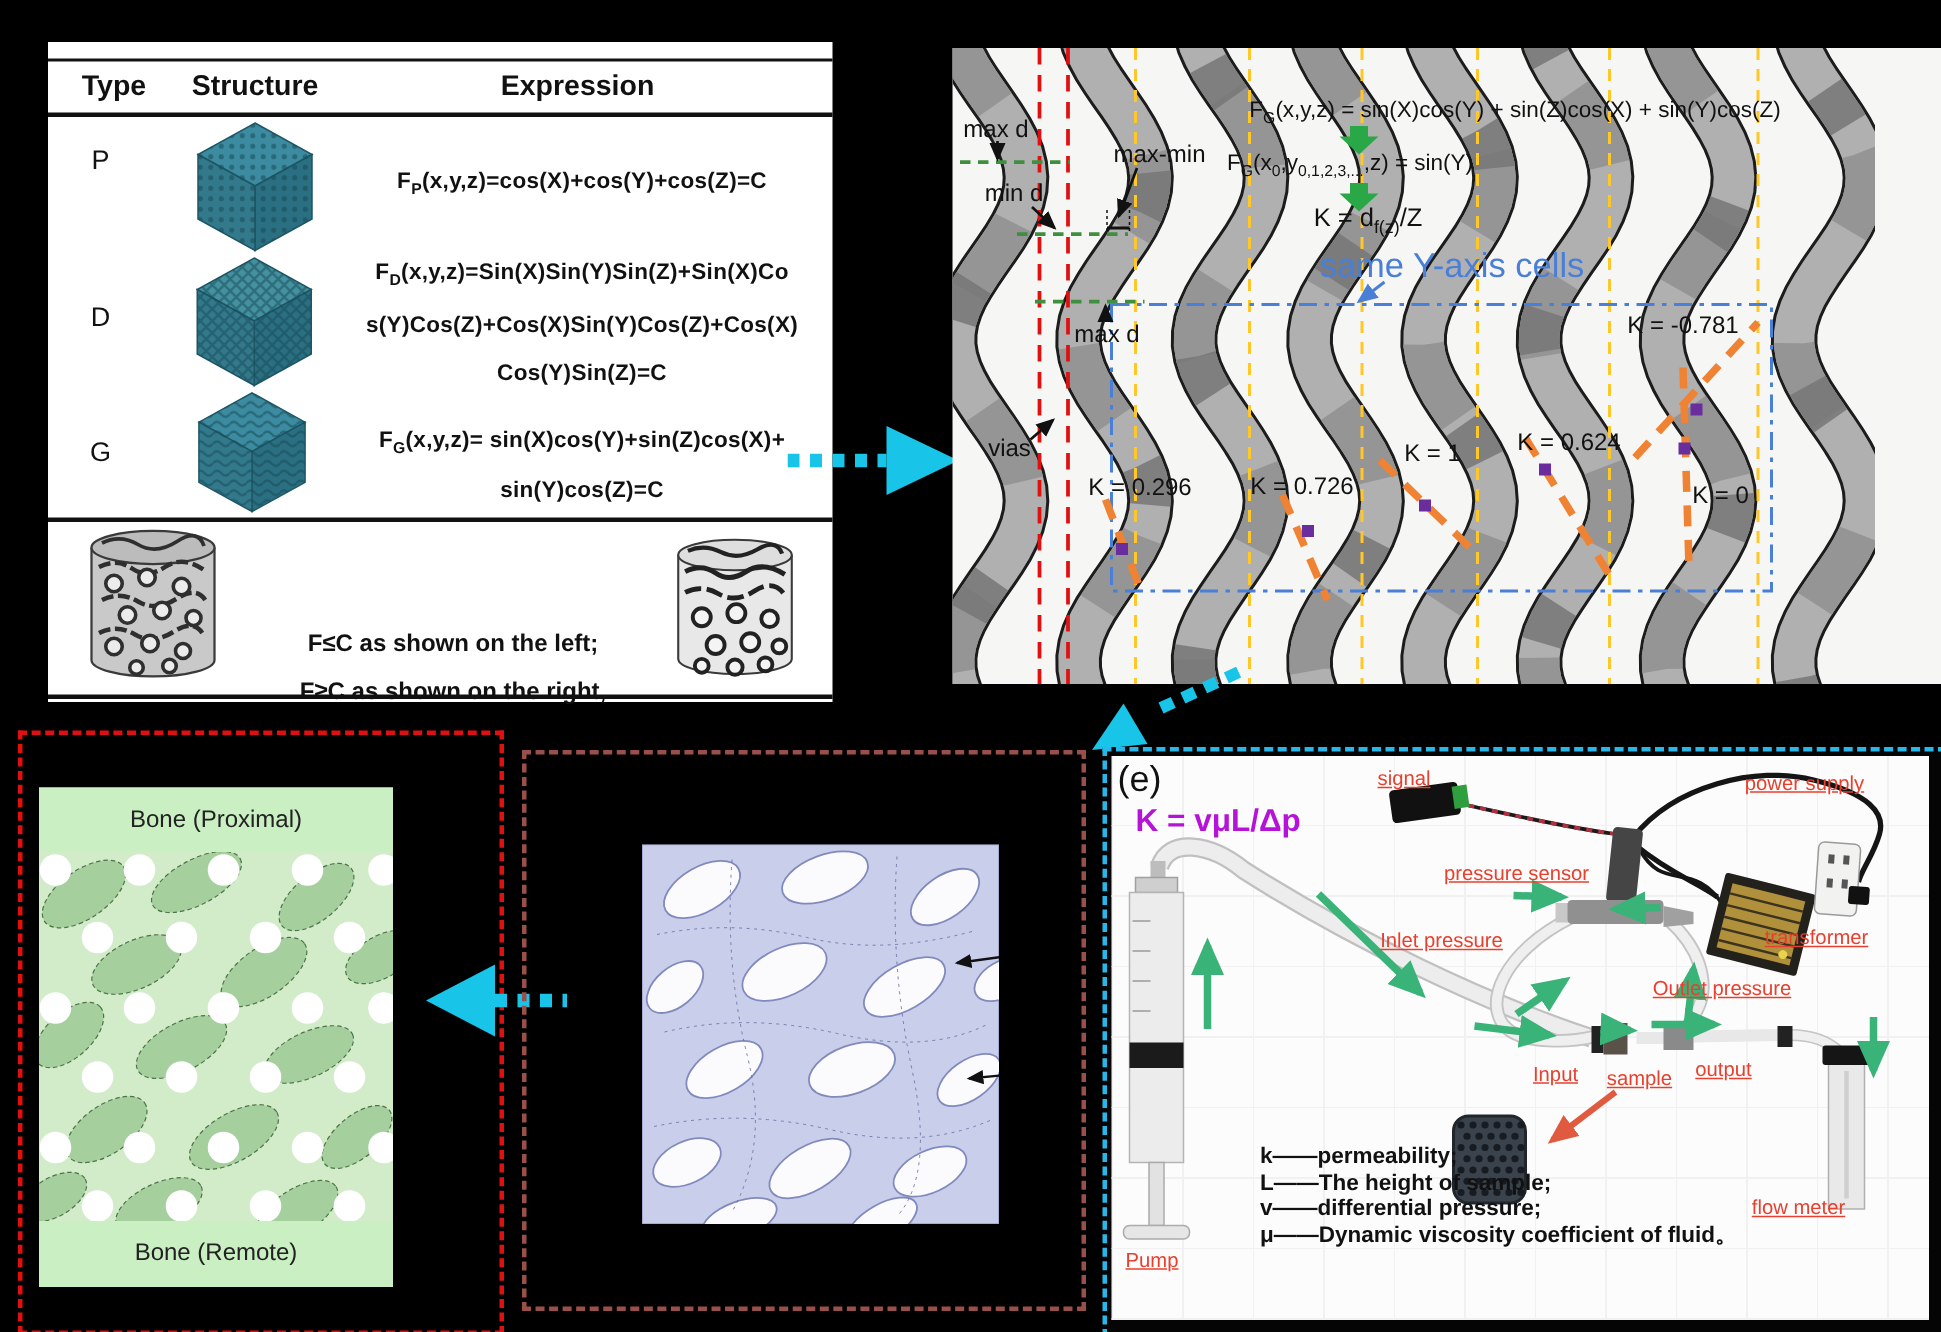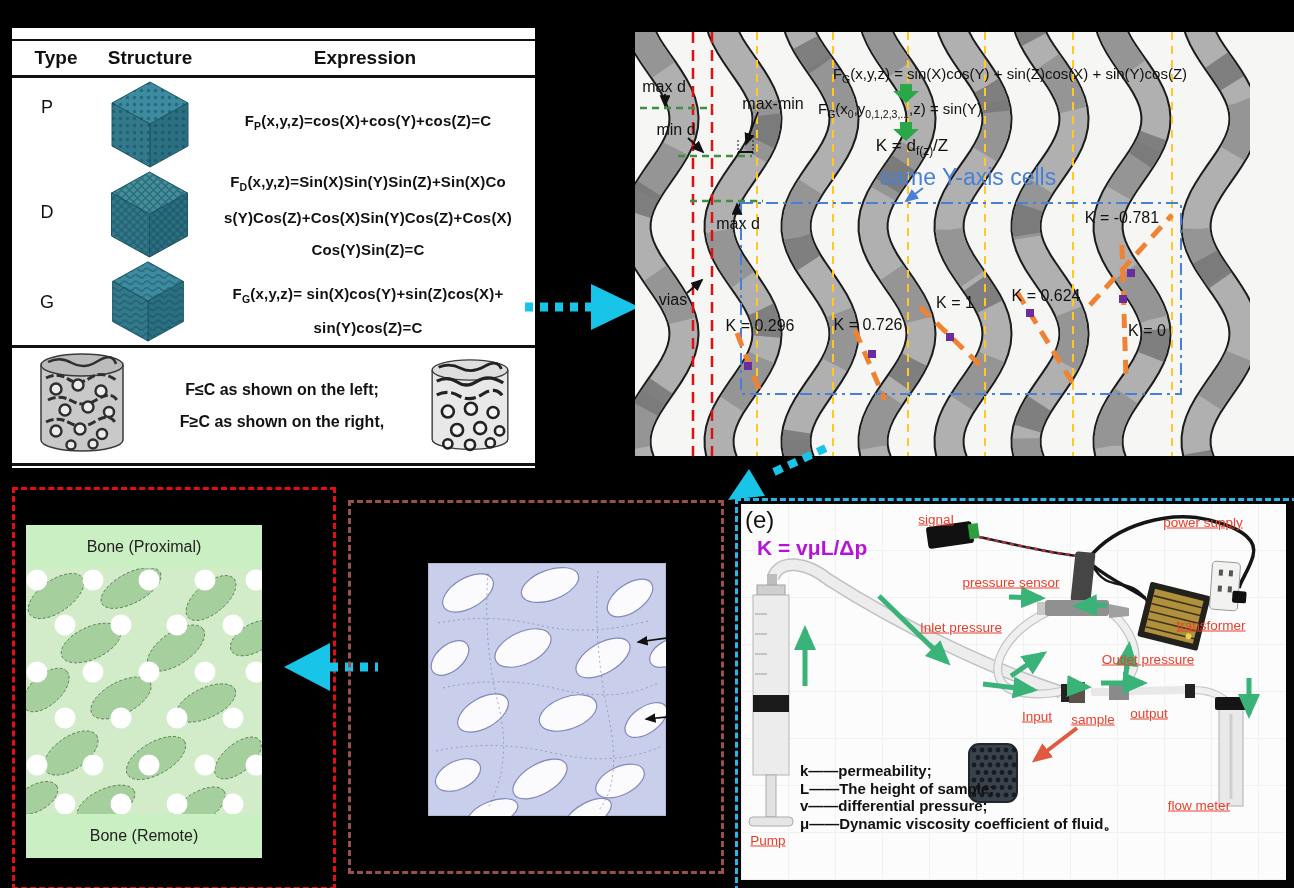--- a/index.html
+++ b/index.html
@@ -1,46 +1,46 @@
 <!DOCTYPE html>
 <html style="--cyan-arrow: #18c4e8; --red-border: #e01010; --brown-border: #99504a; --cyan-border: #29b6e8; --magenta: #b513d8; --red-label: #e8402e; --green-arrow: #39b377; --orange: #f08233; --purple: #6a2d9e; --yellow: #ffc828; --green-dash: #3f8f3f; --blue: #4a7fd8; --teal: #2e7f96;"><head>
 <meta charset="utf-8">
 <style>
   html,body{margin:0;padding:0;background:#000;}
   .stage{position:relative;width:1294px;height:888px;background:#000;overflow:hidden;
          font-family:"Liberation Sans","DejaVu Sans",sans-serif;color:#111;}
   .abs{position:absolute;}
   .ctr{transform:translate(-50%,-50%);white-space:nowrap;}
   
-  .table-panel{left:12px;top:28px;width:523px;height:440px;background:#fff;text-align:center;}
+  .table-panel{left:32px;top:28px;width:523px;height:440px;background:#fff;text-align:center;}
   .rule{position:absolute;left:0;width:100%;background:#111;}
   .th{font-weight:bold;font-size:19px;}
   .type-letter{font-size:18px;}
   .expr{font-weight:bold;font-size:15px;letter-spacing:.2px;}
-  .note{font-weight:bold;font-size:16px;}
+  .note{font-weight:bold;font-size:16px;margin-top:40px;}
   sub{font-size:70%;}
   
   .gradient-panel{left:635px;top:32px;width:728px;height:424px;background:#f6f6f4;overflow:hidden;}
   .gp-label{font-size:16px;color:#111;}
   .gp-formula{font-size:15px;font-weight:500;color:#111;}
   .gp-k{font-size:16px;color:#111;}
   .same-y{font-size:23px;color:var(--blue,#4a7fd8);}
   
   .bone-panel{left:12px;top:487px;width:318px;height:397px;border:3px dashed var(--red-border,#e01010);}
   .mid-panel{left:348px;top:500px;width:370px;height:368px;border:3px dashed var(--brown-border,#99504a);}
   .perm-panel{left:735px;top:498px;width:557px;height:388px;border:3px dashed var(--cyan-border,#29b6e8);background:#050505;}
   .perm-inner{position:absolute;left:3px;top:3px;width:545px;height:376px;background:#fcfcfc;
       background-image:repeating-linear-gradient(0deg,#f1f1f1 0 1px,transparent 1px 47px),
                        repeating-linear-gradient(90deg,#f1f1f1 0 1px,transparent 1px 47px);}
   .bone-banner{position:absolute;left:0;width:236px;height:43px;background:#c9efc2;
       display:flex;align-items:center;justify-content:center;font-size:16px;color:#222;}
   .e-label{font-size:24px;color:#111;}
   .perm-formula{font-size:21px;font-weight:bold;color:var(--magenta,#b513d8);}
   .photo-label{font-size:13.5px;color:var(--red-label,#e8402e);text-decoration:underline;}
-  .legend{font-size:15px;font-weight:bold;color:#111;line-height:17.5px;}
+  .legend{font-size:15px;font-weight:bold;color:#111;line-height:17.5px;margin-left:40px;}
 </style>
 </head>
 <body>
 
 <svg width="0" height="0" style="position:absolute">
   <defs>
     <pattern id="pat-dots" width="7" height="7" patternUnits="userSpaceOnUse">
       <circle cx="3.5" cy="3.5" r="1.7" fill="#174b57"></circle>
     </pattern>
     <pattern id="pat-diag" width="8" height="8" patternUnits="userSpaceOnUse">

